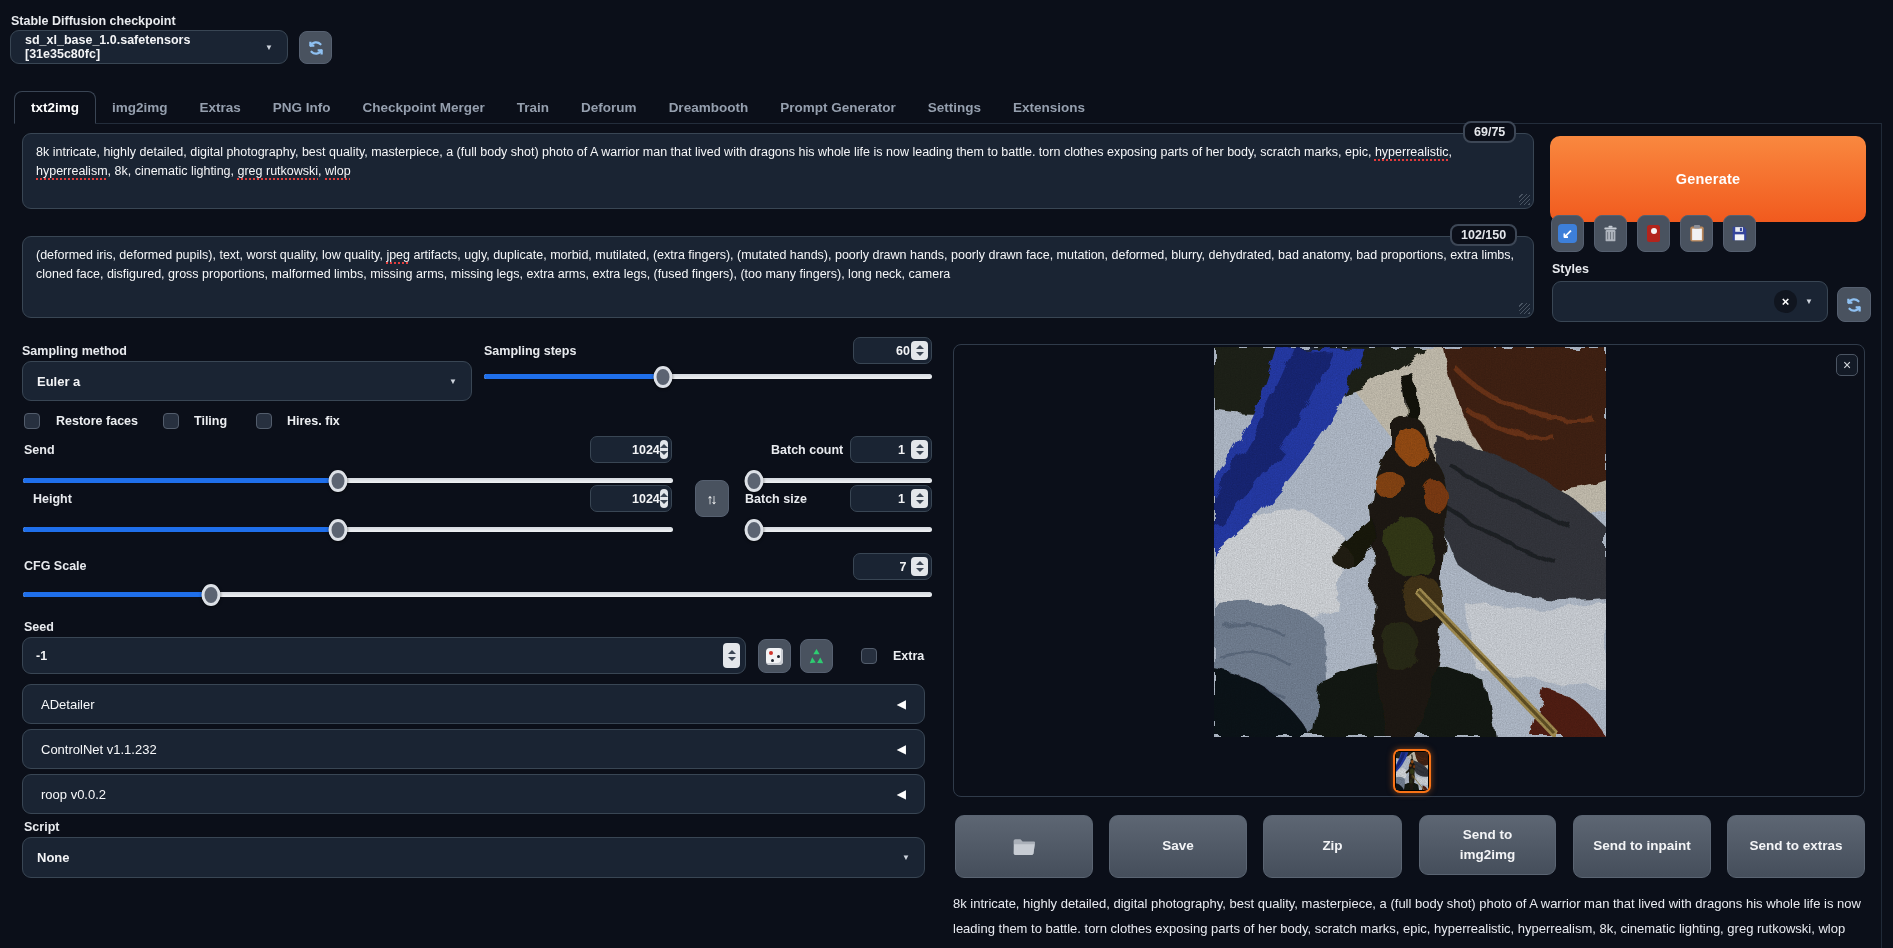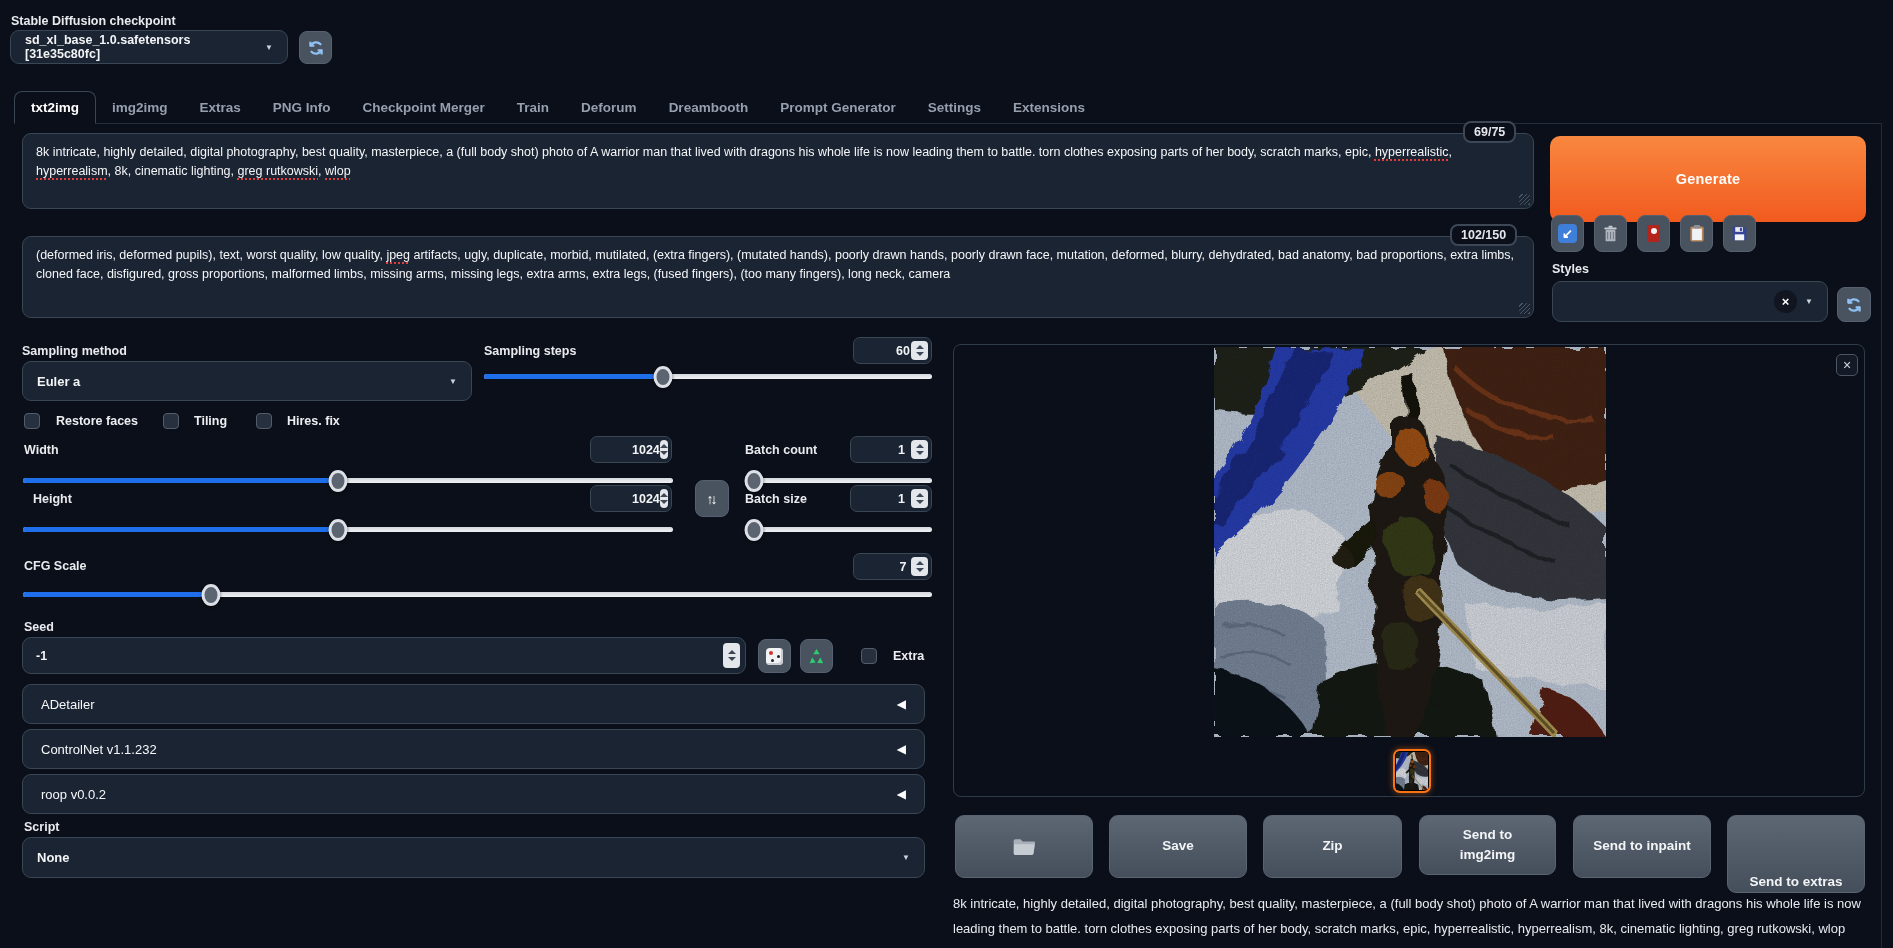--- a/index.html
+++ b/index.html
@@ -150,21 +150,21 @@
   <div class="handle" style="left:40%;"></div>
 </div>
 
 <div class="abs checkbox" style="left:24px; top:413px;"></div>
 <div class="abs cb-label" style="left:47px; top:414px;">Restore faces</div>
 <div class="abs checkbox" style="left:163px; top:413px;"></div>
 <div class="abs cb-label" style="left:185px; top:414px;">Tiling</div>
 <div class="abs checkbox" style="left:256px; top:413px;"></div>
 <div class="abs cb-label" style="left:278px; top:414px;">Hires. fix</div>
 
-<div class="abs label" style="left:24px; top:443px;">Width</div>
+<div class="abs label" style="left:24px; top:443px;">Send</div>
 <div class="abs num" style="left:590px; top:436px; width:82px; height:27px;">
   <span class="val">1024</span>
   <span class="spin">
       <i class="up"></i>
       <i class="dn"></i>
     </span>
 </div>
 <div class="abs slider" style="left:23px; top:478px; width:650px;">
   <div class="fill" style="width:48.4%;"></div>
   <div class="handle" style="left:48.4%;"></div>
@@ -180,21 +180,21 @@
 </div>
 <div class="abs slider" style="left:23px; top:527px; width:650px;">
   <div class="fill" style="width:48.4%;"></div>
   <div class="handle" style="left:48.4%;"></div>
 </div>
 
 <div class="abs iconbtn" style="left:695px; top:480px; width:34px; height:37px; font-size:14px; color:#fff; font-weight:700;">
   <span>↑<span style="margin-left:-3px;">↓</span></span>
 </div>
 
-<div class="abs label" style="left:745px; top:443px;">Batch count</div>
+<div class="abs label" style="left:771px; top:443px;">Batch count</div>
 <div class="abs num" style="left:850px; top:436px; width:82px; height:27px;">
   <span class="val">1</span>
   <span class="spin">
       <i class="up"></i>
       <i class="dn"></i>
     </span>
 </div>
 <div class="abs slider" style="left:745px; top:478px; width:187px;">
   <div class="handle" style="left:5%;"></div>
 </div>
@@ -385,17 +385,17 @@
 </div>
 <div class="abs btn2" style="left:1263px; top:815px; width:139px; height:63px;">
   <span>Zip</span>
 </div>
 <div class="abs btn2" style="left:1419px; top:815px; width:137px; height:60px;">
   <span>Send to img2img</span>
 </div>
 <div class="abs btn2" style="left:1573px; top:815px; width:138px; height:63px;">
   <span>Send to inpaint</span>
 </div>
-<div class="abs btn2" style="left:1727px; top:815px; width:138px; height:78px;align-items:flex-end;">
+<div class="abs btn2" style="left:1727px; top:815px; width:138px; height:63px;">
   <span>Send to extras</span>
 </div>
 
 <div class="abs infotext" style="left:953px; top:891px; width:912px; height:57px;">8k intricate, highly detailed, digital photography, best quality, masterpiece, a (full body shot) photo of A warrior man that lived with dragons his whole life is now leading them to battle. torn clothes exposing parts of her body, scratch marks, epic, hyperrealistic, hyperrealism, 8k, cinematic lighting, greg rutkowski, wlop</div>
 
 </body></html>

